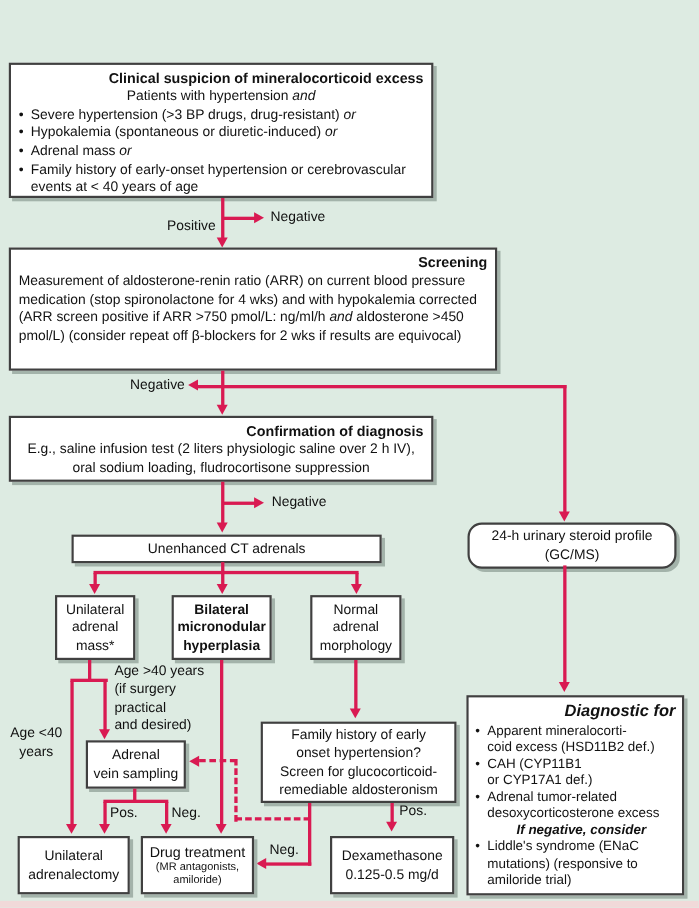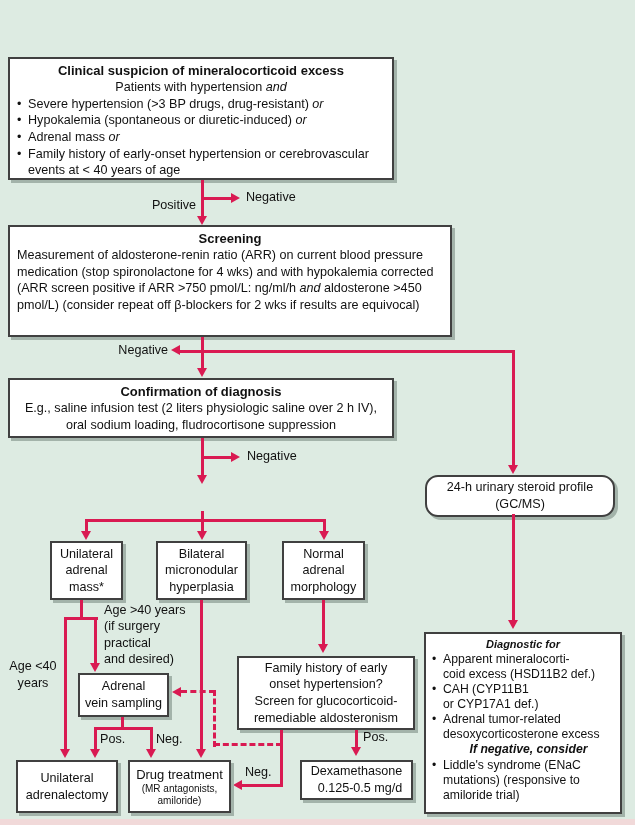--- a/index.html
+++ b/index.html
@@ -16,21 +16,21 @@
     font-variant:small-caps;letter-spacing:.2px;color:#1e1e1e;
     white-space:pre-line;
   }
   .box{
     position:absolute;box-sizing:border-box;background:#fff;
     border:2px solid #404040;box-shadow:3px 3px 0 #a3b3aa;
     font-size:12.6px;line-height:1.32;
   }
   .center{display:flex;flex-direction:column;justify-content:center;align-items:center;text-align:center;}
   .pad{padding:3px 7px;}
-  .hd{font-weight:bold;text-align:center;font-size:13px;}
+  .hd{font-weight:bold;text-align:right;font-size:13px;}
   .pre{white-space:pre-line;}
   .bullets{margin:0;padding:0;list-style:none;}
   .b-row{display:flex;}
   .b-mark{width:11px;flex:0 0 11px;}
   .vline{position:absolute;width:3px;background:var(--arrow,#d91a52);}
   .hline{position:absolute;height:3px;background:var(--arrow,#d91a52);}
   .dashv{position:absolute;width:0;border-left:3px dashed var(--arrow,#d91a52);}
   .dashh{position:absolute;height:0;border-top:3px dashed var(--arrow,#d91a52);}
   .ah-down{position:absolute;width:0;height:0;
     border-left:5.5px solid transparent;border-right:5.5px solid transparent;
@@ -102,34 +102,37 @@
     <div class="pre" style="text-align:center;">E.g., saline infusion test (2 liters physiologic saline over 2 h IV),
 oral sodium loading, fludrocortisone suppression</div>
   </div>
 
   <div class="vline" style="left:201px;top:438px;height:38px;"></div>
   <div class="ah-down" style="left:197px;top:475px;"></div>
   <div class="hline" style="left:202px;top:456px;width:30px;"></div>
   <div class="ah-right" style="left:231px;top:452px;"></div>
   <div class="lbl" style="left:247px;top:449px;">Negative</div>
 
+  <div class="box center" style="left:65px;top:486px;width:282px;height:26px;">
+    <div>Unenhanced CT adrenals</div>
+  </div>
 
   <div class="vline" style="left:201px;top:511px;height:11px;"></div>
   <div class="hline" style="left:85px;top:519px;width:241px;"></div>
   <div class="vline" style="left:85px;top:521px;height:11px;"></div>
   <div class="ah-down" style="left:81px;top:531px;"></div>
   <div class="vline" style="left:201px;top:521px;height:11px;"></div>
   <div class="ah-down" style="left:197px;top:531px;"></div>
   <div class="vline" style="left:323px;top:521px;height:11px;"></div>
   <div class="ah-down" style="left:319px;top:531px;"></div>
 
   <div class="box center pre" style="left:50px;top:541px;width:73px;height:59px;"><div class="pre">Unilateral
 adrenal
 mass*</div></div>
-  <div class="box center pre" style="left:156px;top:541px;width:91px;height:59px;"><div class="pre">Bilateral
+  <div class="box center pre" style="left:156px;top:541px;width:91px;height:59px;font-weight:bold;"><div class="pre">Bilateral
 micronodular
 hyperplasia</div></div>
   <div class="box center pre" style="left:282px;top:541px;width:83px;height:59px;"><div class="pre">Normal
 adrenal
 morphology</div></div>
 
   <div class="vline" style="left:80px;top:600px;height:20px;"></div>
   <div class="hline" style="left:64px;top:617px;width:34px;"></div>
   <div class="vline" style="left:64px;top:619px;height:131px;"></div>
   <div class="ah-down" style="left:60px;top:749px;"></div>
@@ -184,21 +187,21 @@
 
   <div class="box center" style="left:425px;top:475px;width:190px;height:42px;border-radius:13px;">
       <div class="pre">24-h urinary steroid profile
 (GC/MS)</div>
     </div>
 
   <div class="vline" style="left:512px;top:514px;height:107px;"></div>
   <div class="ah-down" style="left:508px;top:620px;"></div>
 
   <div class="box" style="left:424px;top:632px;width:198px;height:182px;padding:4px 6px;font-size:12.2px;line-height:1.24;">
-    <div class="bi" style="text-align:center;font-size:11px;">Diagnostic for</div>
+    <div class="bi" style="text-align:right;font-size:15px;">Diagnostic for</div>
     <ul class="bullets">
       <li class="b-row">
           <span class="b-mark">•</span>
           <div class="pre">Apparent mineralocorti-
 coid excess (HSD11B2 def.)</div>
         </li>
       <li class="b-row">
           <span class="b-mark">•</span>
           <div class="pre">CAH (CYP11B1
 or CYP17A1 def.)</div>
@@ -222,19 +225,19 @@
 
   <div class="box center" style="left:16px;top:760px;width:102px;height:53px;">
       <div class="pre">Unilateral
 adrenalectomy</div>
     </div>
   <div class="box center" style="left:128px;top:760px;width:103px;height:53px;">
     <div style="font-size:13px;">Drug treatment</div>
     <div class="pre sub-sm">(MR antagonists,
 amiloride)</div>
   </div>
-  <div class="box center" style="left:300px;top:760px;width:113px;height:40px;text-align:right;">
+  <div class="box center" style="left:300px;top:760px;width:113px;height:53px;">
       <div class="pre">Dexamethasone
 0.125-0.5 mg/d</div>
     </div>
 
   <div class="footer-strip"></div>
 </div>
 
 </body></html>

